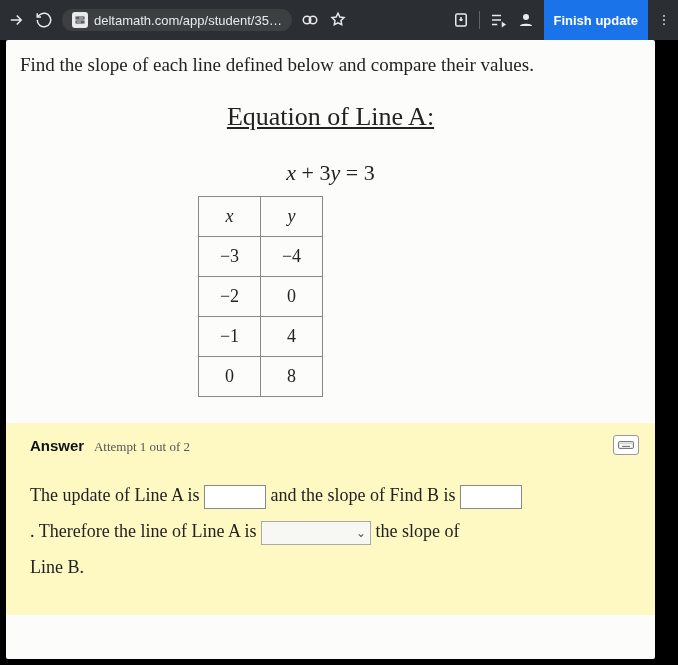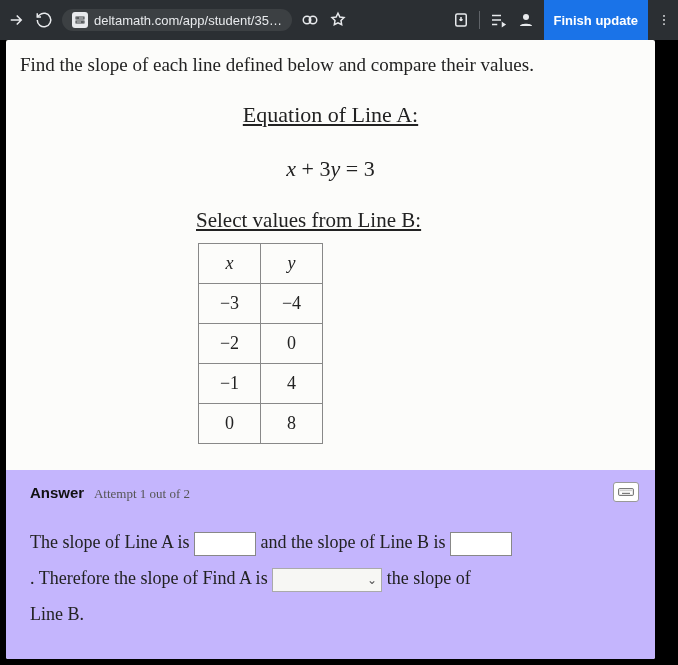--- a/index.html
+++ b/index.html
@@ -37,40 +37,40 @@
   .page {
     background:#fcfcfa; height:100%; width:100%;
     border-radius:2px; overflow:hidden;
     font-family: Georgia, "Times New Roman", serif;
     color:#222;
   }
 
   .prompt { font-size:19px; padding:14px 14px 8px 14px; }
 
   .section-title {
-    text-align:center; font-size:22px; text-decoration:underline;
+    text-align:center; font-size:26px; text-decoration:underline;
     margin-top:18px;
   }
   .equation { text-align:center; font-size:22px; margin-top:28px; font-style:italic; }
   .equation .plain { font-style:normal; }
 
   .table-title {
     font-size:21px; text-decoration:underline; margin-top:26px;
     text-align:left; padding-left:190px;
   }
 
   .data-table { border-collapse:collapse; margin:10px 0 0 192px; }
   .data-table td, .data-table th {
     border:1px solid #888; width:62px; height:40px;
     text-align:center; font-size:18px; font-weight:normal;
     font-family: Georgia, serif;
   }
   .data-table th { font-style:italic; }
 
-  .answer-block { background:#c4b5fd; margin-top:26px; padding:14px 24px 30px 24px; position:relative; }
+  .answer-block { background:#fef9c3; margin-top:26px; padding:14px 24px 30px 24px; position:relative; }
   .ans-head { font-size:15px; }
   .ans-head b { font-weight:bold; font-family: Arial, sans-serif; color:#111; }
   .ans-head span.att { color:#555; font-size:13px; margin-left:6px; }
   .kb-icon { position:absolute; top:12px; right:16px; width:26px;height:20px;border:1px solid #999; border-radius:3px; background:#fff; display:flex;align-items:center;justify-content:center; }
   .kb-icon svg{width:16px;height:10px;}
 
   .sentence { font-size:18px; margin-top:22px; line-height:2.0; }
   .blank-input {
     display:inline-block; width:62px; height:24px;
     border:1px solid #888; background:#fff; vertical-align:middle;
@@ -153,21 +153,20 @@
 <div class="page-wrap">
   <div class="page">
 
     <div class="prompt">Find the slope of each line defined below and compare their values.</div>
 
     <div class="section-title">Equation of Line A:</div>
     <div class="equation">
       <span>x</span><span class="plain"> + 3</span><span>y</span><span class="plain"> = 3</span>
     </div>
 
-    <div class="table-title">Select values from Line B:</div>
 
     <table class="data-table">
       <tbody>
           <tr>
         <th>x</th>
         <th>y</th>
       </tr>
       <tr>
         <td>−3</td>
         <td>−4</td>
@@ -193,26 +192,26 @@
             <rect x="1" y="1" width="22" height="10" rx="1"></rect>
             <path d="M4 4h1M7 4h1M10 4h1M13 4h1M16 4h1M19 4h1M6 8h12"></path>
           </svg>
       </div>
       <div class="ans-head">
         <b>Answer</b>
         <span class="att">Attempt 1 out of 2</span>
       </div>
 
       <div class="sentence">
-        <span>The slope of Line A is </span>
+        <span>The update of Line A is </span>
         <span class="blank-input"></span>
-        <span> and the slope of Line B is </span>
+        <span> and the slope of Find B is </span>
         <span class="blank-input"></span>
         <br>
-        <span>. Therefore the slope of Find A is </span>
+        <span>. Therefore the line of Line A is </span>
         <span class="select-box">
           <span>⌄</span>
         </span>
         <span> the slope of</span>
         <br>
         <span>Line B.</span>
       </div>
     </div>
 
   </div>

